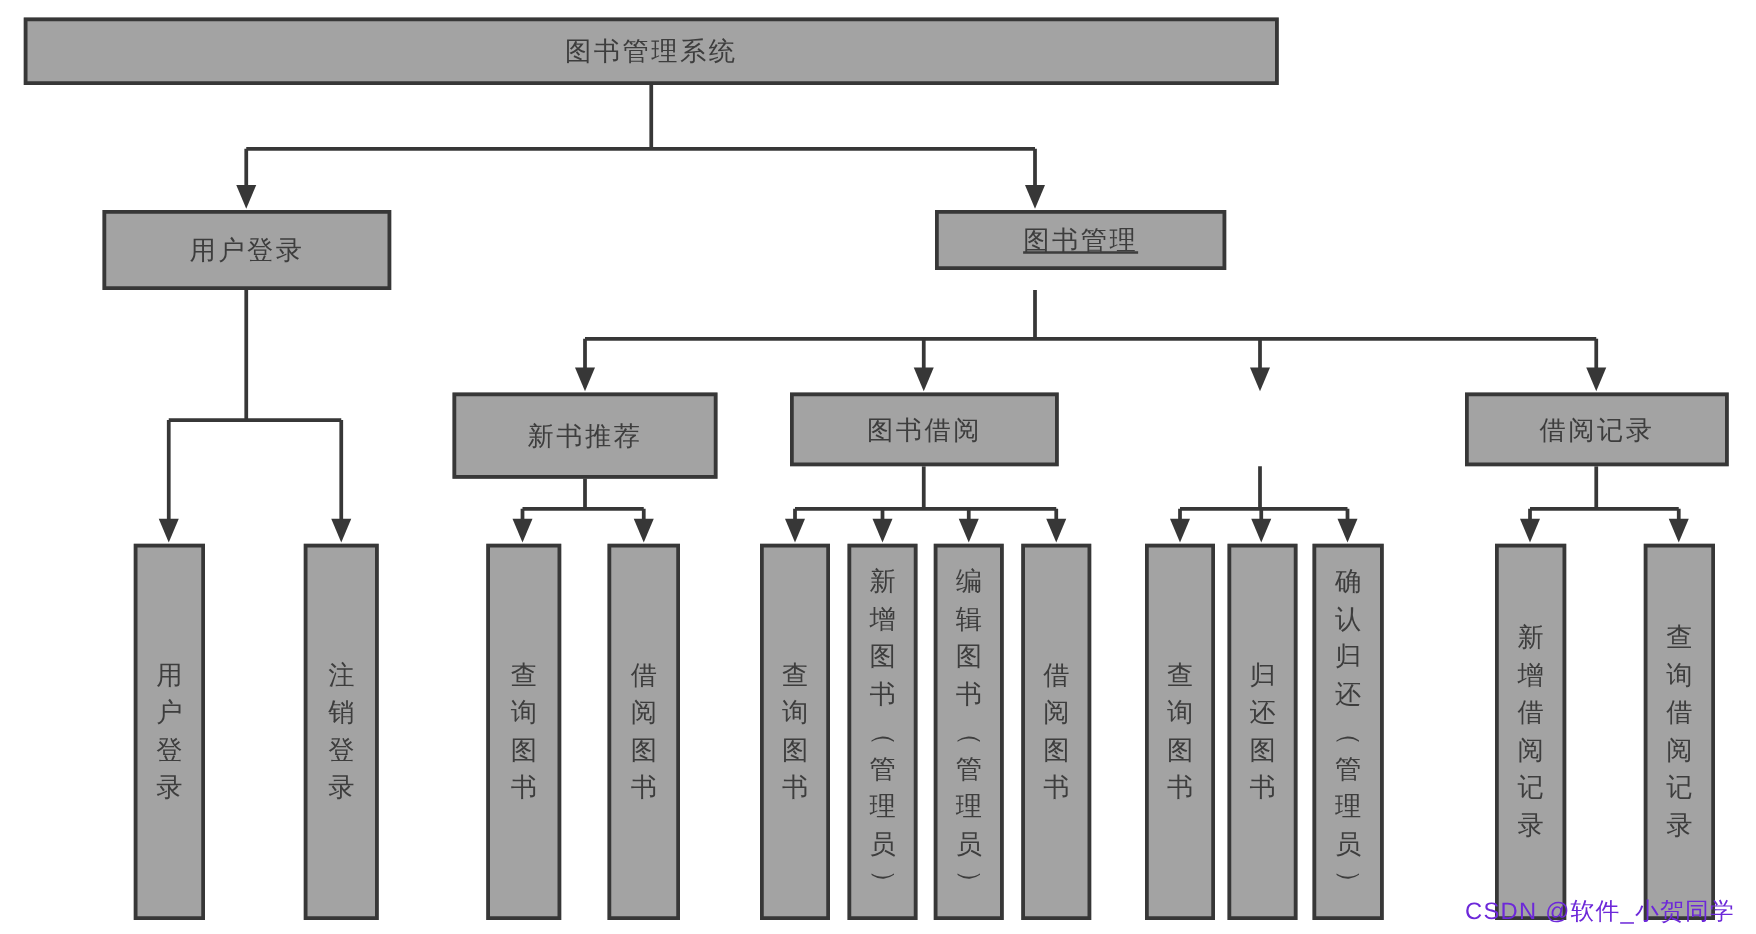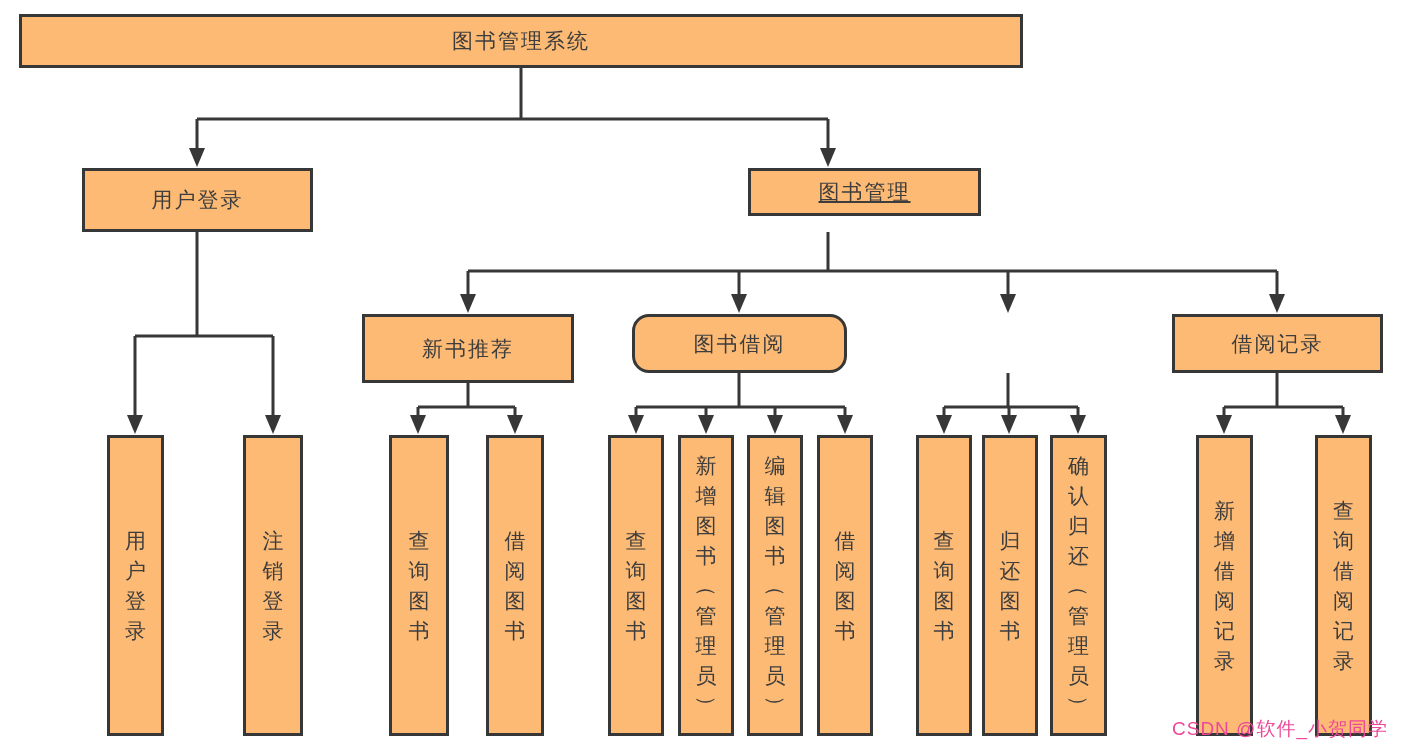--- a/index.html
+++ b/index.html
@@ -2,52 +2,52 @@
 <html><head>
 <meta charset="utf-8">
 <style>
   html,body{margin:0;padding:0;background:#ffffff;}
   .canvas{
     position:relative;width:1405px;height:747px;background:#ffffff;
     font-family:"Liberation Sans","DejaVu Sans",sans-serif;color:#3d3d3d;overflow:hidden;
   }
   svg.connectors{position:absolute;left:0;top:0;width:1405px;height:747px;pointer-events:none;}
   .box{
-    position:absolute;background:#fdba74;border:3px solid #373737;box-sizing:border-box;
+    position:absolute;background:#a3a3a3;border:3px solid #373737;box-sizing:border-box;
     display:flex;align-items:center;justify-content:center;
   }
   .box.h{font-size:21px;letter-spacing:2px;white-space:nowrap;}
   .box.vtext{flex-direction:column;}
   .vtext span{display:block;height:30px;line-height:30px;font-size:21px;text-align:center;}
   .vtext span.rot{transform:rotate(90deg);}
 
   
   #n-root{left:19px;top:14px;width:1004px;height:54px;}
   #n-b0{left:82px;top:168px;width:231px;height:64px;}
   #n-b1{left:748px;top:168px;width:233px;height:48px;text-decoration:underline;}
   #n-g0{left:362px;top:314px;width:212px;height:69px;}
-  #n-g1{left:632px;top:314px;width:215px;height:59px;border-radius:17px;}
+  #n-g1{left:632px;top:314px;width:215px;height:59px;}
   #n-g2{left:902px;top:314px;width:212px;height:59px;}
   #n-g3{left:1172px;top:314px;width:211px;height:59px;}
   #lf-0{left:107px;top:435px;width:57px;height:301px;}
   #lf-1{left:243px;top:435px;width:60px;height:301px;}
   #lf-2{left:389px;top:435px;width:60px;height:301px;}
   #lf-3{left:486px;top:435px;width:58px;height:301px;}
   #lf-4{left:608px;top:435px;width:56px;height:301px;}
   #lf-5{left:678px;top:435px;width:56px;height:301px;}
   #lf-6{left:747px;top:435px;width:56px;height:301px;}
   #lf-7{left:817px;top:435px;width:56px;height:301px;}
   #lf-8{left:916px;top:435px;width:56px;height:301px;}
   #lf-9{left:982px;top:435px;width:56px;height:301px;}
   #lf-10{left:1050px;top:435px;width:57px;height:301px;}
   #lf-11{left:1196px;top:435px;width:57px;height:301px;}
   #lf-12{left:1315px;top:435px;width:57px;height:301px;}
 
   .watermark{
-    position:absolute;left:1172px;top:716px;font-size:19px;color:#ec4899;
+    position:absolute;left:1172px;top:716px;font-size:19px;color:#6d28d9;
     letter-spacing:1px;white-space:nowrap;
   }
 </style>
 </head>
 <body>
 
 <div class="canvas">
 
   <svg class="connectors" id="connectors">
       <line x1="521" y1="68" x2="521" y2="119" stroke="#373737" stroke-width="3"></line>

